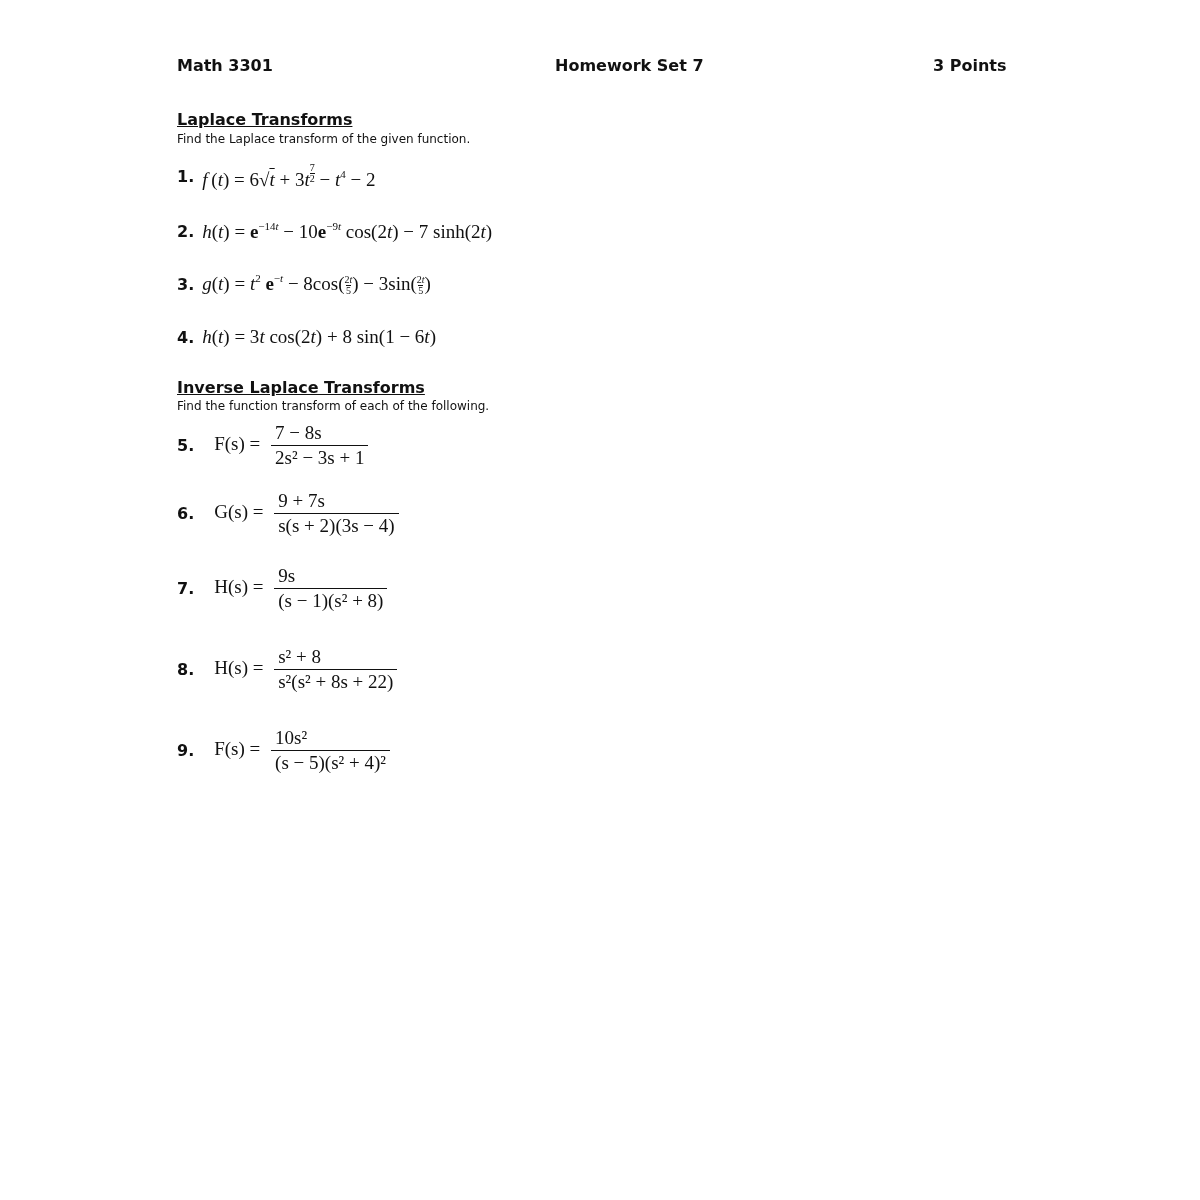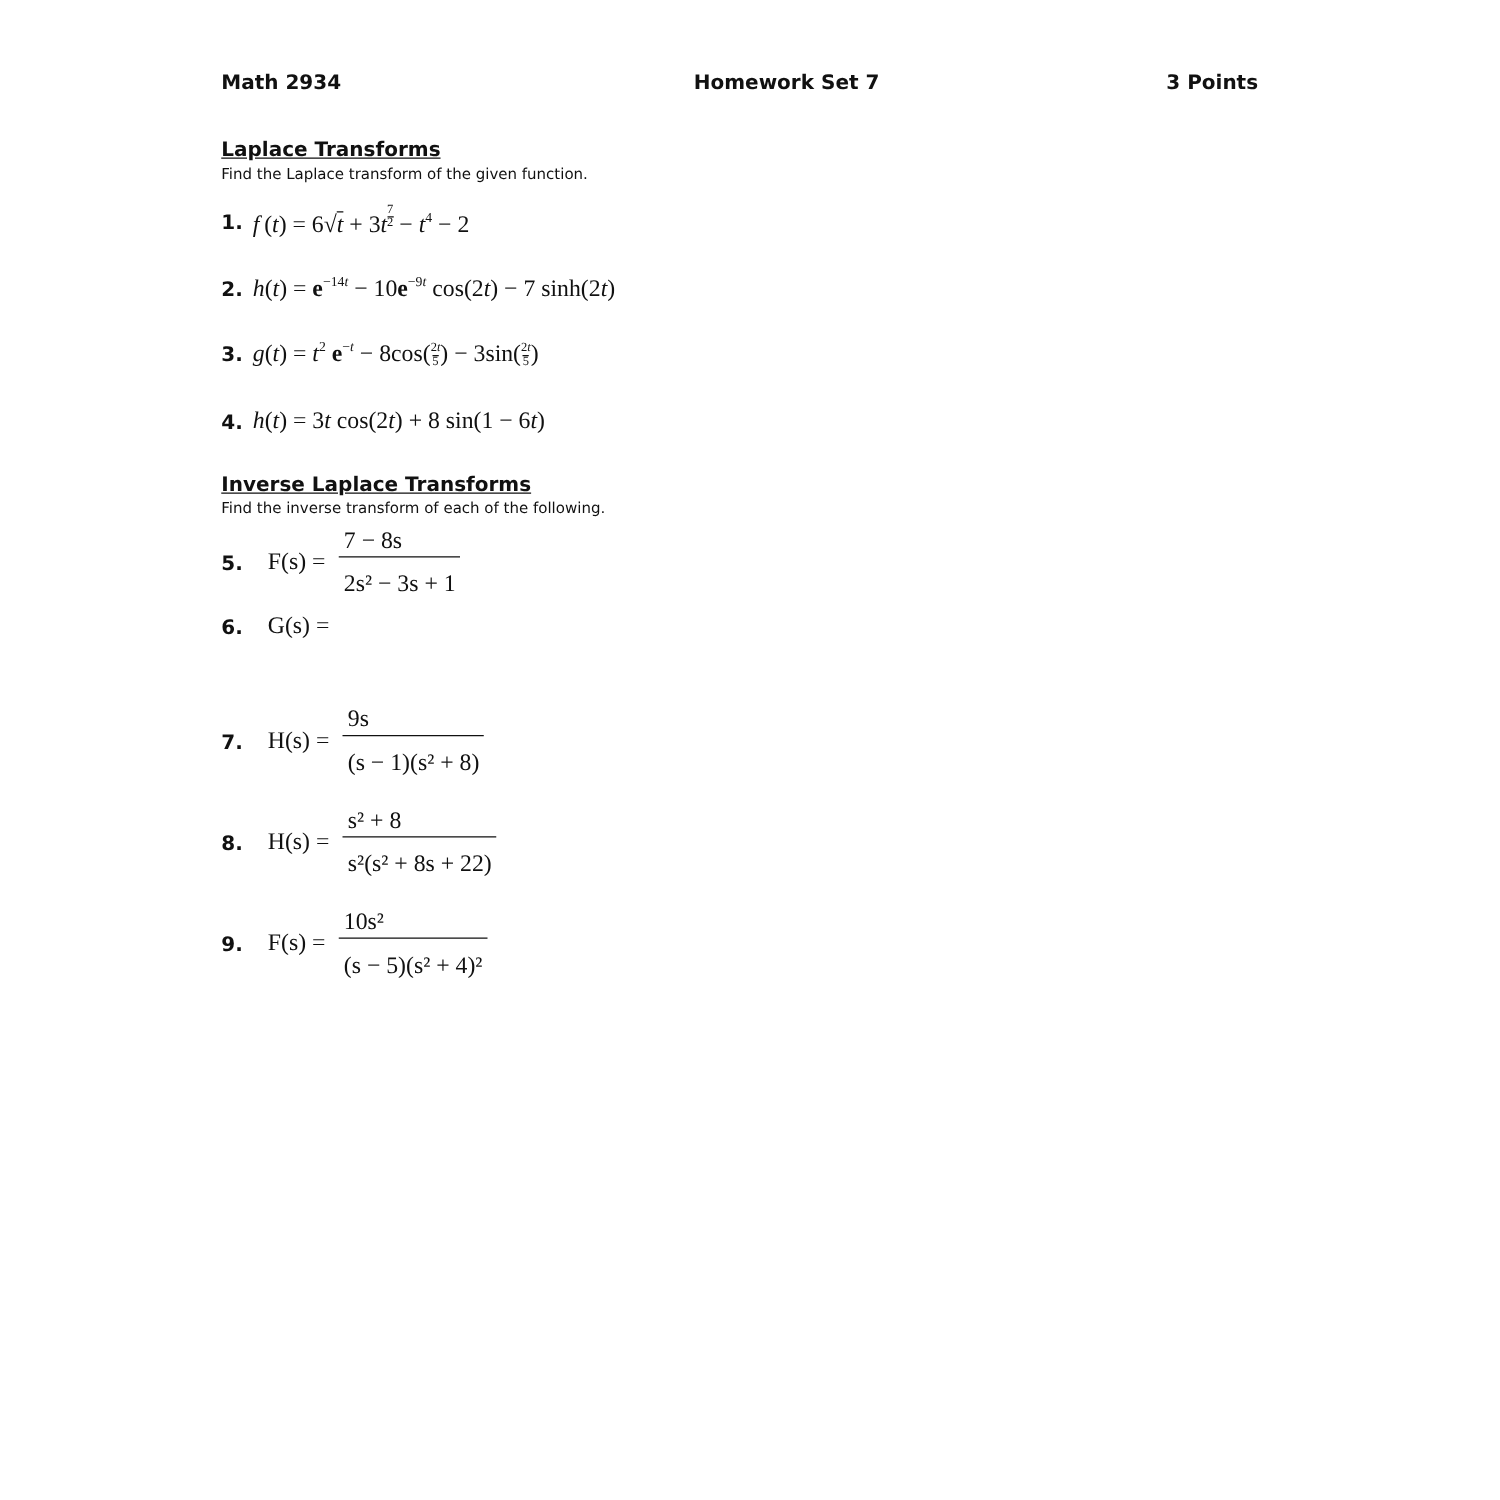--- a/index.html
+++ b/index.html
@@ -8,29 +8,29 @@
   .sec { position:absolute; left:177px; font-family:"DejaVu Sans",sans-serif; font-weight:bold; font-size:16px; text-decoration:underline; }
   .instr { position:absolute; left:177px; font-family:"DejaVu Sans",sans-serif; font-size:12px; }
   .prob { position:absolute; left:177px; display:flex; align-items:center; }
   .num { font-family:"DejaVu Sans",sans-serif; font-weight:bold; font-size:16px; margin-right:8px; }
   .eq { font-family:"Liberation Serif","DejaVu Serif",serif; font-size:19px; white-space:nowrap; }
   .eq i { font-style:italic; }
   .eq sup { font-size:11px; vertical-align:8px; }
   .eq b.e { font-weight:bold; font-style:normal; }
   .frac { display:inline-flex; flex-direction:column; vertical-align:middle; margin-left:4px; }
   .frac .n { padding:0 4px 1px; }
-  .frac .d { border-top:1px solid #111; padding:11px 4px 0; }
+  .frac .d { border-top:1px solid #111; padding:1px 4px 0; }
   .sfrac { display:inline-flex; flex-direction:column; align-items:center; vertical-align:middle; font-size:10px; line-height:10px; }
   .sfrac .d { border-top:1px solid #111; }
   .lhs { margin-right:2px;margin-left:12px; }
 </style>
 </head>
 <body>
 
-<div class="hdr" style="left:177px;">Math 2934</div>
+<div class="hdr" style="left:177px;">Math 3301</div>
 <div class="hdr" style="left:555px;">Homework Set 7</div>
 <div class="hdr" style="left:933px;">3 Points</div>
 
 <div class="sec" style="top:110px;">Laplace Transforms</div>
 <div class="instr" style="top:132px;">Find the Laplace transform of the given function.</div>
 
 <div class="prob" style="top:163px;">
   <span class="num">1.</span>
   <span class="eq"><i>f</i> (<i>t</i>) = 6√<span style="text-decoration:overline"><i>t</i></span> + 3<i>t</i><sup style="font-size:10px;vertical-align:10px;"><span class="sfrac">
           <span>7</span>
@@ -53,37 +53,41 @@
         <span class="d">5</span>
       </span>)</span>
 </div>
 
 <div class="prob" style="top:326px;">
   <span class="num">4.</span>
   <span class="eq"><i>h</i>(<i>t</i>) = 3<i>t</i> cos(2<i>t</i>) + 8 sin(1 − 6<i>t</i>)</span>
 </div>
 
 <div class="sec" style="top:378px;">Inverse Laplace Transforms</div>
-<div class="instr" style="top:399px;">Find the inverse transform of each of the following.</div>
+<div class="instr" style="top:399px;">Find the function transform of each of the following.</div>
 
 <div class="prob" style="top:422px;">
   <span class="num">5.</span>
   <span class="eq">
     <span class="lhs">F(s) =</span>
     <span class="frac">
         <span class="n">7 − 8s</span>
         <span class="d">2s² − 3s + 1</span>
       </span>
   </span>
 </div>
 
 <div class="prob" style="top:490px;">
   <span class="num">6.</span>
   <span class="eq">
     <span class="lhs">G(s) =</span>
+    <span class="frac">
+        <span class="n">9 + 7s</span>
+        <span class="d">s(s + 2)(3s − 4)</span>
+      </span>
   </span>
 </div>
 
 <div class="prob" style="top:565px;">
   <span class="num">7.</span>
   <span class="eq">
     <span class="lhs">H(s) =</span>
     <span class="frac">
         <span class="n">9s</span>
         <span class="d">(s − 1)(s² + 8)</span>

